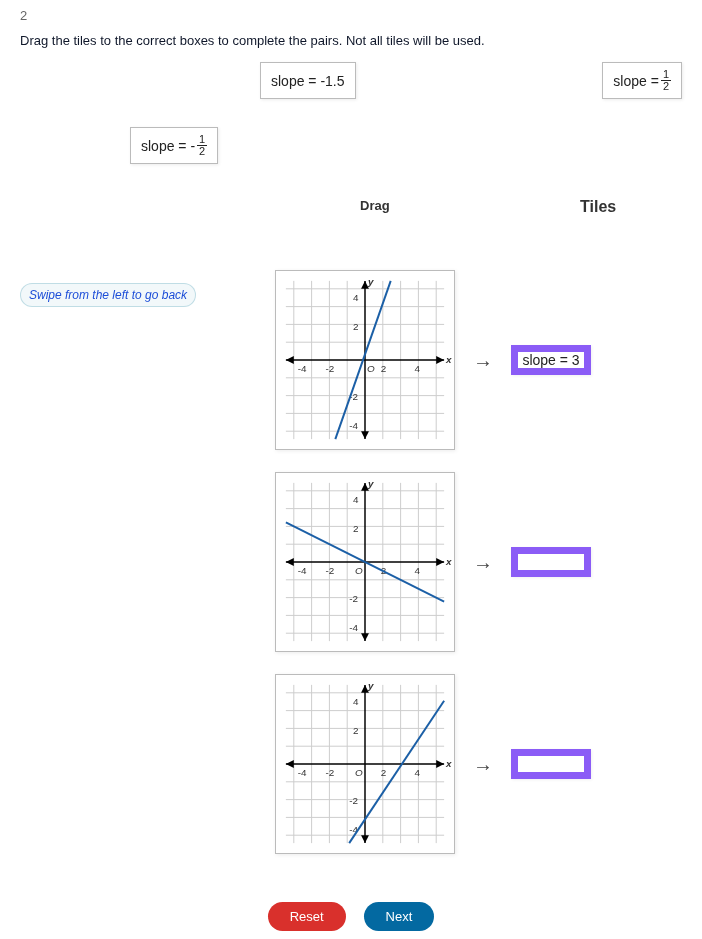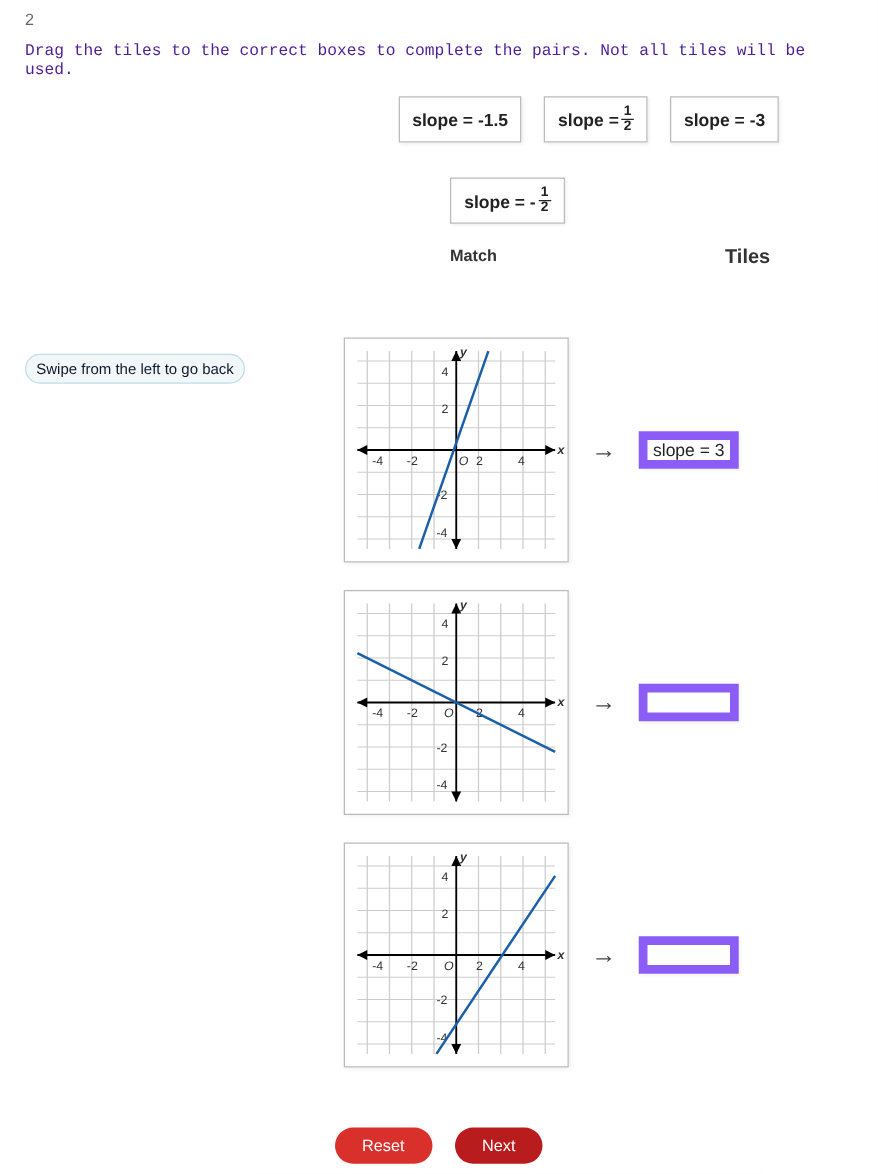--- a/index.html
+++ b/index.html
@@ -18,33 +18,31 @@
     min-height: 100%;
     position: relative;
   }
   .qnum {
     font-size: 13px;
     color: #666;
     margin-bottom: 10px;
   }
   .instruction {
     font-size: 13px;
-    color: #4c1d95;
+    color: #0f172a;
     margin: 8px 0 14px 0;
-    font-family: Liberation Mono, monospace;
   }
   .tilerow {
     display: flex;
     gap: 18px;
     margin: 8px 0 10px 0;
-    justify-content: center;
-    font-weight: bold;
+    justify-content: space-between;
   }
   .tilerow.row1 { padding-left: 240px; }
-  .tilerow.row2 { padding-left: 110px; margin-top: 28px; margin-bottom: 18px;}
+  .tilerow.row2 { padding-left: 110px; margin-top: 28px; margin-bottom: 34px;}
   .tile {
     border: 1px solid #bbb;
     background: #fff;
     padding: 6px 10px;
     font-size: 14px;
     color: #222;
     display: inline-flex;
     align-items: center;
     box-shadow: 1px 1px 3px rgba(0,0,0,0.08);
     cursor: move;
@@ -74,30 +72,31 @@
     font-size: 13px;
   }
   .section-headers .tiles-h {
     position: absolute;
     left: 580px;
     font-weight: bold;
     font-size: 16px;
   }
   .swipe-hint {
     display:inline-block;
-    color: #0f172a;
+    color: #1d4ed8;
     border: 1px solid rgba(42,138,168,0.25);
     background: rgba(42,138,168,0.06);
     padding: 4px 8px;
     border-radius: 12px;
     font-size: 12px;
     margin-top: 8px;
     position:absolute;
     left: 20px;
     top: 275px;
+    font-style: italic;
   }
   .pairs-area {
     position:absolute;
     left: 275px;
     top: 270px;
     width: 400px;
   }
   .pair-row {
     display: flex;
     align-items: center;
@@ -141,21 +140,21 @@
   .btn {
     border: none;
     border-radius: 16px;
     padding: 7px 22px;
     font-size: 13px;
     color: #fff;
     cursor: pointer;
     font-weight: 500;
   }
   .btn.reset { background: #d9302c; }
-  .btn.next  { background: #b91c1c; }
+  .btn.next  { background: #0369a1; }
   .axis-label { font-size: 10px; fill:#333; font-style: italic; font-weight:bold;}
   .tick-label { font-size: 10px; fill:#333; }
 </style>
 </head>
 <body>
 
 <div class="page">
 
   <div class="qnum">2</div>
 
@@ -165,37 +164,36 @@
     <div class="tile">slope = -1.5</div>
     <div class="tile">
       <span class="frac-wrap">
         <span>slope = </span>
         <span class="frac">
           <span class="num">1</span>
           <span class="den">2</span>
         </span>
       </span>
     </div>
-    <div class="tile">slope = -3</div>
   </div>
 
   <div class="tilerow row2">
     <div class="tile">
       <span class="frac-wrap">
         <span>slope = -</span>
         <span class="frac">
           <span class="num">1</span>
           <span class="den">2</span>
         </span>
       </span>
     </div>
   </div>
 
   <div class="section-headers">
-    <div class="pairs-h">Match</div>
+    <div class="pairs-h">Drag</div>
     <div class="tiles-h">Tiles</div>
   </div>
 
   <div class="swipe-hint">Swipe from the left to go back</div>
 
   <div class="pairs-area">
 
     <div class="pair-row">
       <div class="graph-box">
         <svg viewBox="0 0 180 180">

